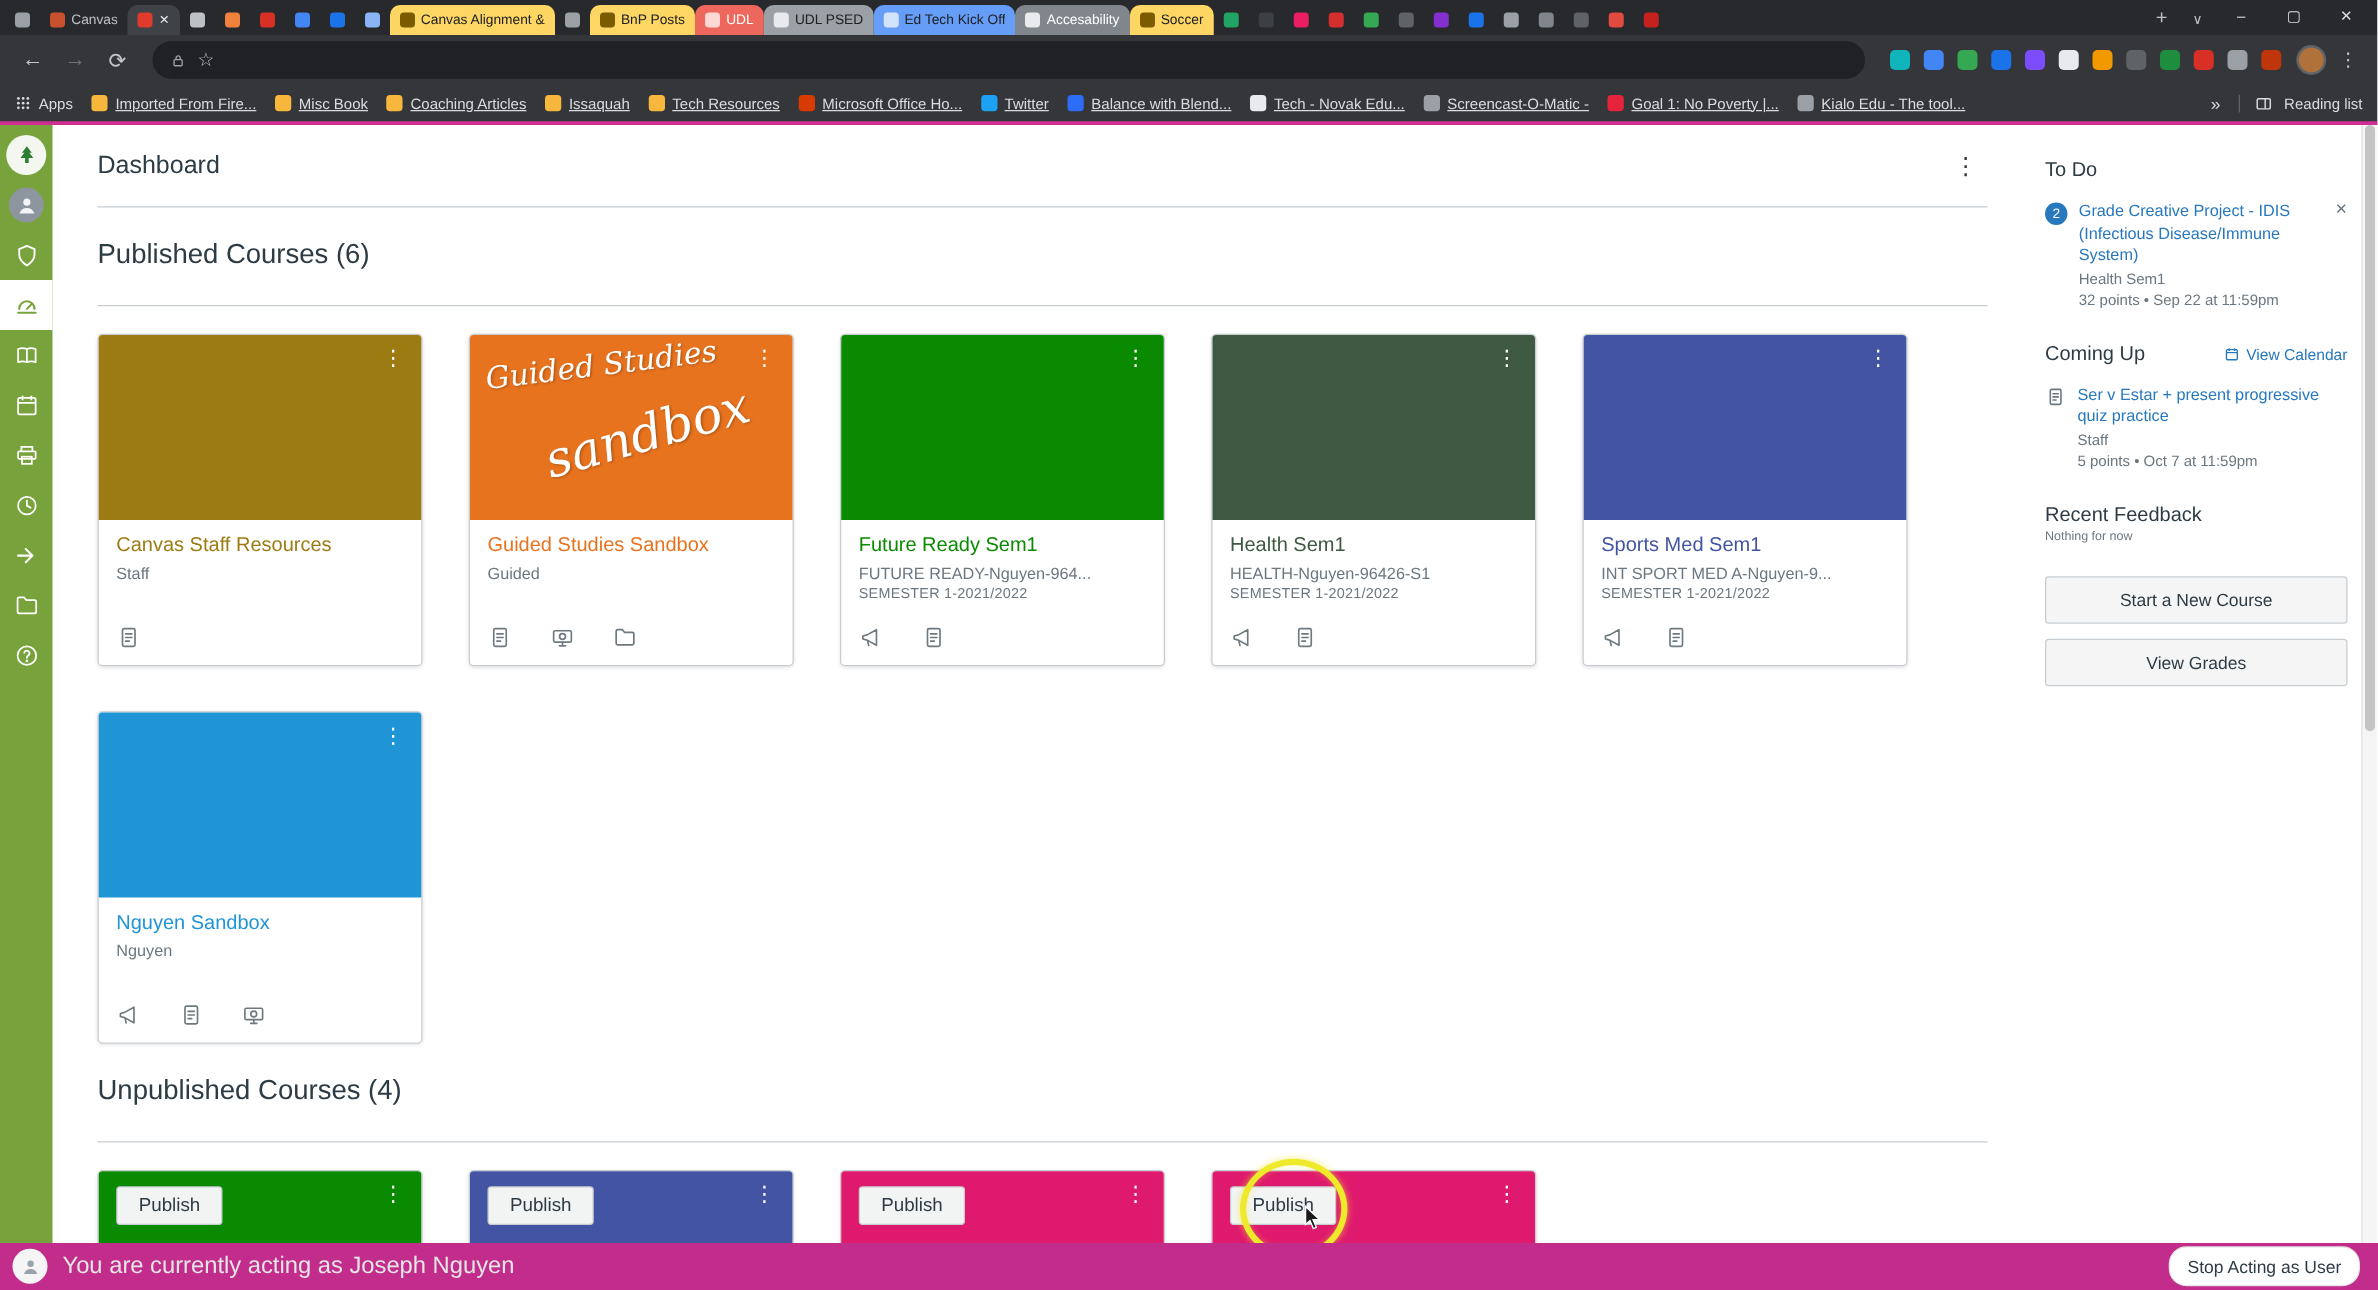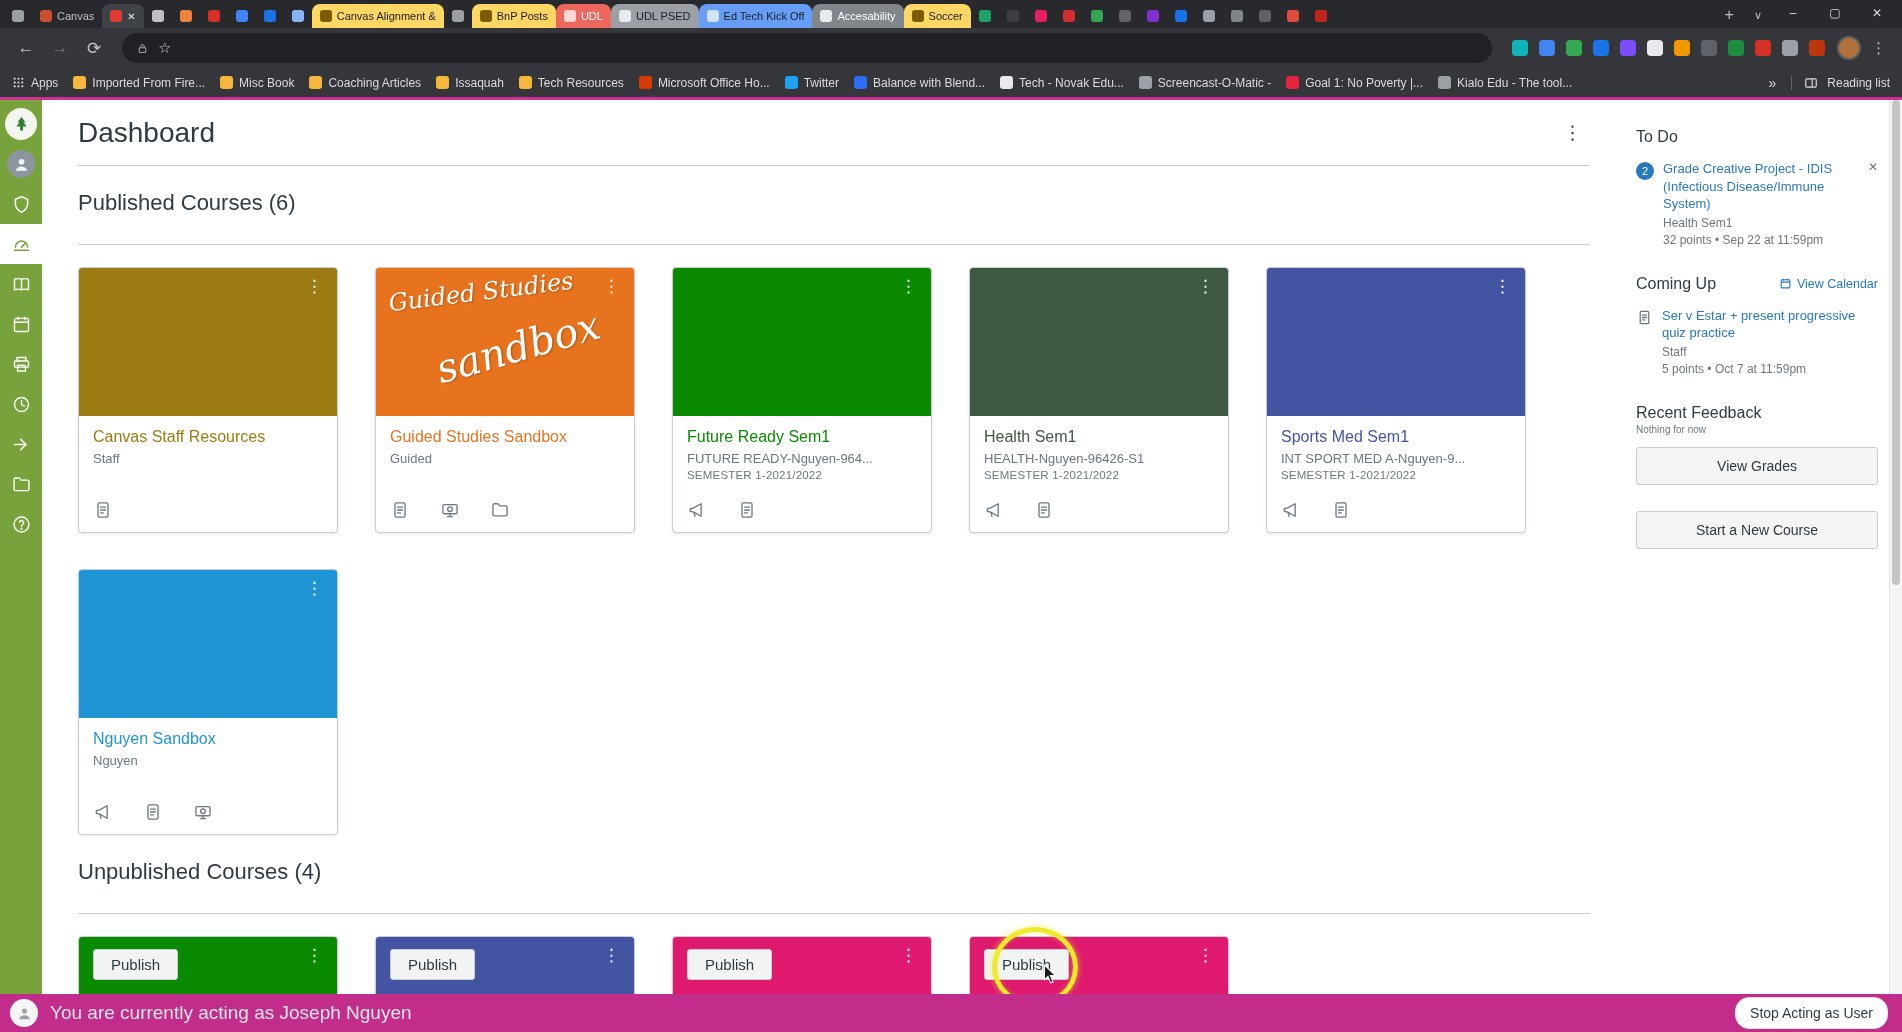--- a/index.html
+++ b/index.html
@@ -34,41 +34,41 @@
   .star-ic { color: #c4c7ca; font-size: 15px; }
   .ext-row { display: flex; align-items: center; gap: 11px; padding: 0 6px; }
   .ext-dot { width: 16px; height: 16px; border-radius: 4px; }
   .profile-avatar { width: 24px; height: 24px; border-radius: 50%; background: #b0713a; border: 2px solid #5f6368; }
   .browser-kebab { color: #c4c7ca; font-size: 15px; padding: 0 4px; }
 
   
   .bookmarks { height: 32px; background: #35363a; display: flex; align-items: center; padding: 0 12px; gap: 15px;
                border-bottom: 3px solid #cf2e93; color: #dadce0; font-size: 12px; flex: none; }
   .bm-apps { display: flex; align-items: center; gap: 6px; color: #dadce0; }
-  .bm-list { display: flex; align-items: center; gap: 15px; min-width: 0; overflow: hidden; flex: 1; }
+  .bm-list { display: flex; align-items: center; gap: 15px; min-width: 0; overflow: hidden; flex: 1; text-decoration: underline; }
   .bm { display: flex; align-items: center; gap: 6px; flex: none; }
   .bm-fav { width: 13px; height: 13px; border-radius: 3px; flex: none; }
   .bm-overflow { color: #dadce0; font-size: 14px; }
   .bm-right { display: flex; align-items: center; gap: 9px; border-left: 1px solid #5f6368; padding-left: 12px; flex: none; }
 
   
   .page { flex: 1; display: flex; background: #fff; overflow: hidden; position: relative; }
 
   .canvas-nav { width: 42px; background: #78a33c; display: flex; flex-direction: column; align-items: center; padding-top: 4px; flex: none; }
   .nav-cell { width: 42px; height: 40px; display: flex; align-items: center; justify-content: center; color: #fff; }
   .nav-cell.active { background: #ffffff; color: #78a33c; }
   .logo-circle { width: 32px; height: 32px; border-radius: 50%; background: #f4f7ef; display: flex; align-items: center; justify-content: center; }
   .acct-circle { width: 28px; height: 28px; border-radius: 50%; background: #8d969e; display: flex; align-items: center; justify-content: center; color: #f2f4f5; }
   .nav-cell svg { width: 21px; height: 21px; }
   .logo-circle svg, .acct-circle svg { width: 19px; height: 19px; }
 
   .main { flex: 1; padding: 0 40px 0 36px; overflow: hidden; display: flex; flex-direction: column; }
   .main-header { display: flex; align-items: center; justify-content: space-between; height: 66px;
                  border-bottom: 1px solid #c7cdd1; flex: none; }
-  .page-title { font-size: 28px; font-weight: 400; color: #2d3b45; }
+  .page-title { font-size: 20px; font-weight: 400; color: #2d3b45; }
   .main-kebab { color: #2d3b45; font-size: 19px; padding: 4px 8px; }
   .section-h { font-size: 22px; color: #2d3b45; font-weight: 500; margin-top: 24px; padding-bottom: 28px; border-bottom: 1px solid #c7cdd1; }
   .cards { display: flex; flex-wrap: wrap; gap: 36px 37px; margin-top: 22px; }
 
   .card { width: 260px; height: 266px; border: 1px solid #c7cdd1; border-radius: 4px; background: #fff;
           display: flex; flex-direction: column; position: relative; box-shadow: 0 1px 3px rgba(0,0,0,.1); }
   .card-img { height: 148px; border-radius: 3px 3px 0 0; position: relative; background: #888; flex: none; }
   .card-kebab { position: absolute; top: 7px; right: 11px; color: #fff; font-size: 17px; line-height: 1; padding: 3px; }
   .card-body { padding: 11px 14px 0; }
   .card-title { font-size: 16px; line-height: 1.25; cursor: pointer; }
@@ -714,22 +714,22 @@
         <div>
           <a class="item-link">Ser v Estar + present progressive quiz practice</a>
           <div class="item-sub">Staff</div>
           <div class="item-sub">5 points • Oct 7 at 11:59pm</div>
         </div>
       </div>
 
       <h3 class="rf-head">Recent Feedback</h3>
       <div class="rf-empty">Nothing for now</div>
 
+      <button class="side-btn first">Start a New Course</button>
       <button class="side-btn">View Grades</button>
-      <button class="side-btn first">Start a New Course</button>
     </aside>
 
     <div class="scrollbar">
       <div class="scroll-thumb"></div>
     </div>
   </div>
 </div>
 
 <div class="acting-bar" style="background: rgb(194, 45, 140);">
   <span class="acting-avatar">

